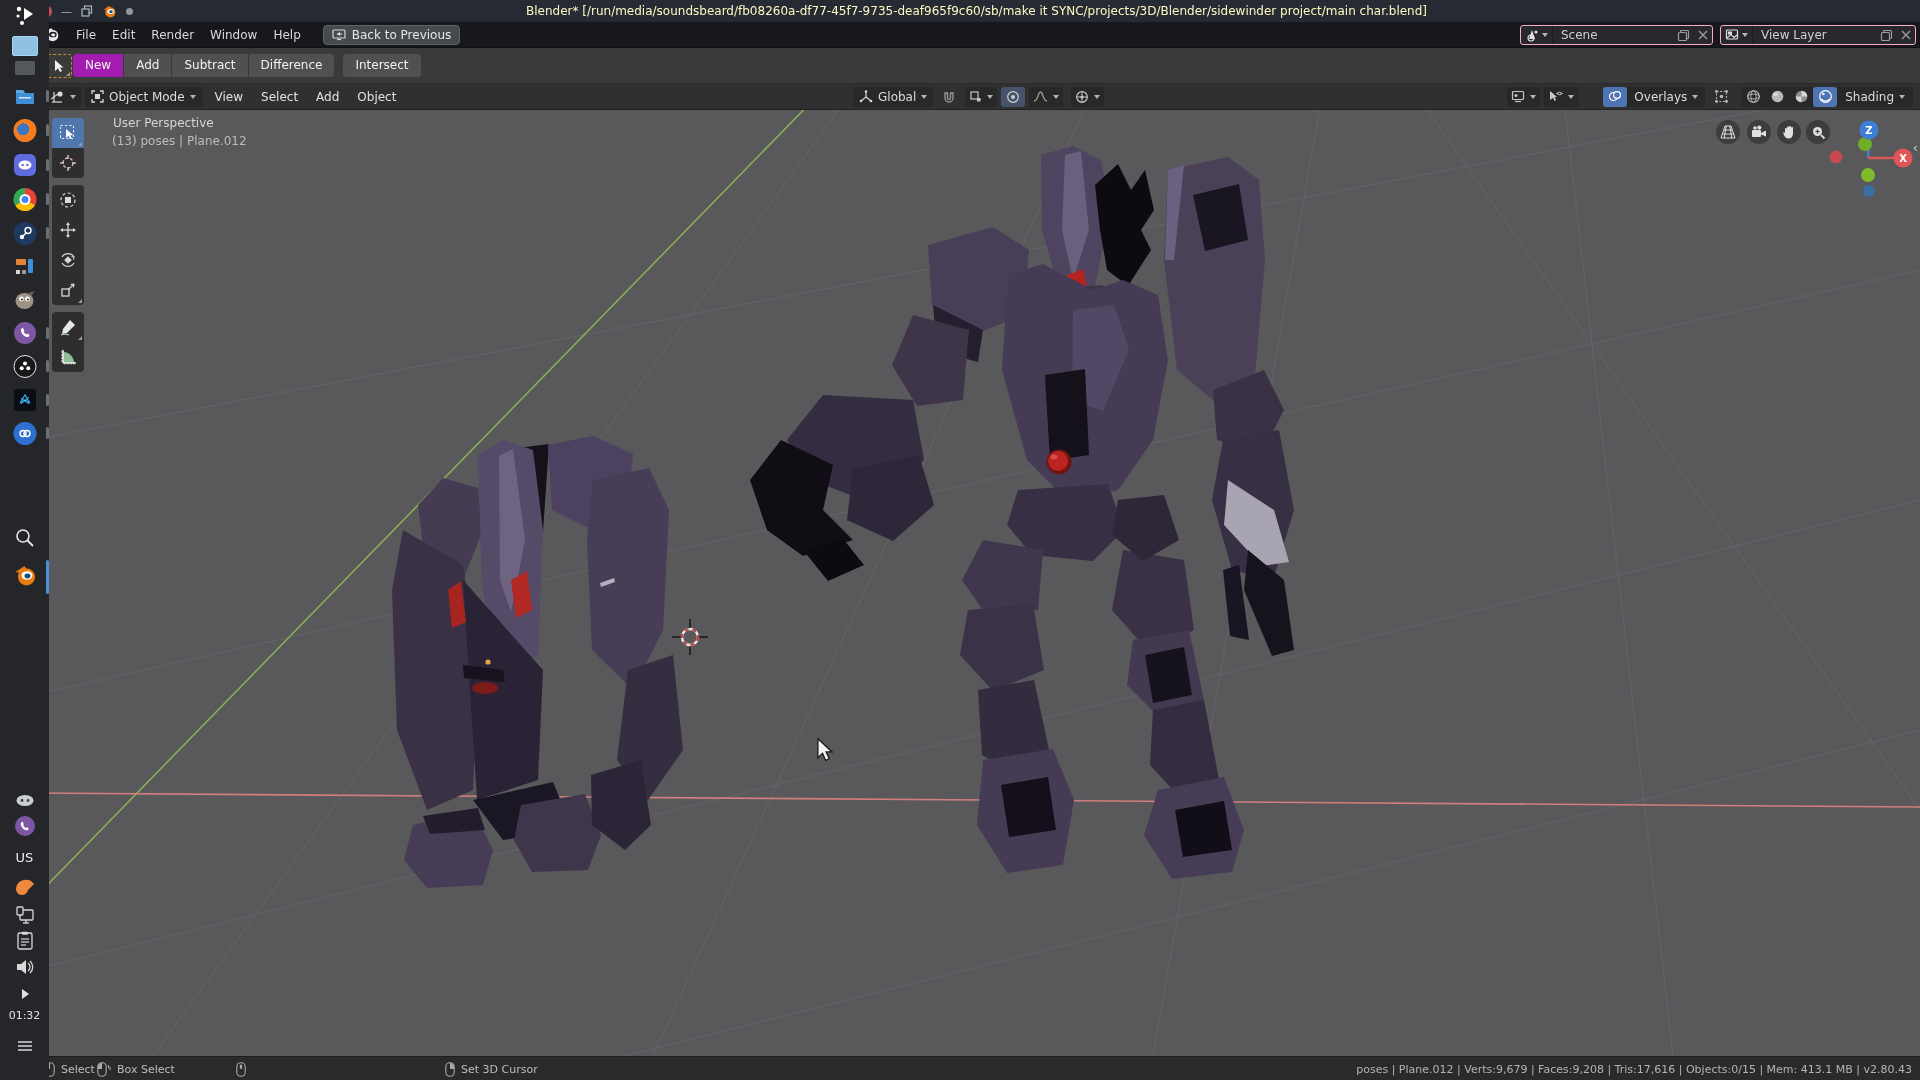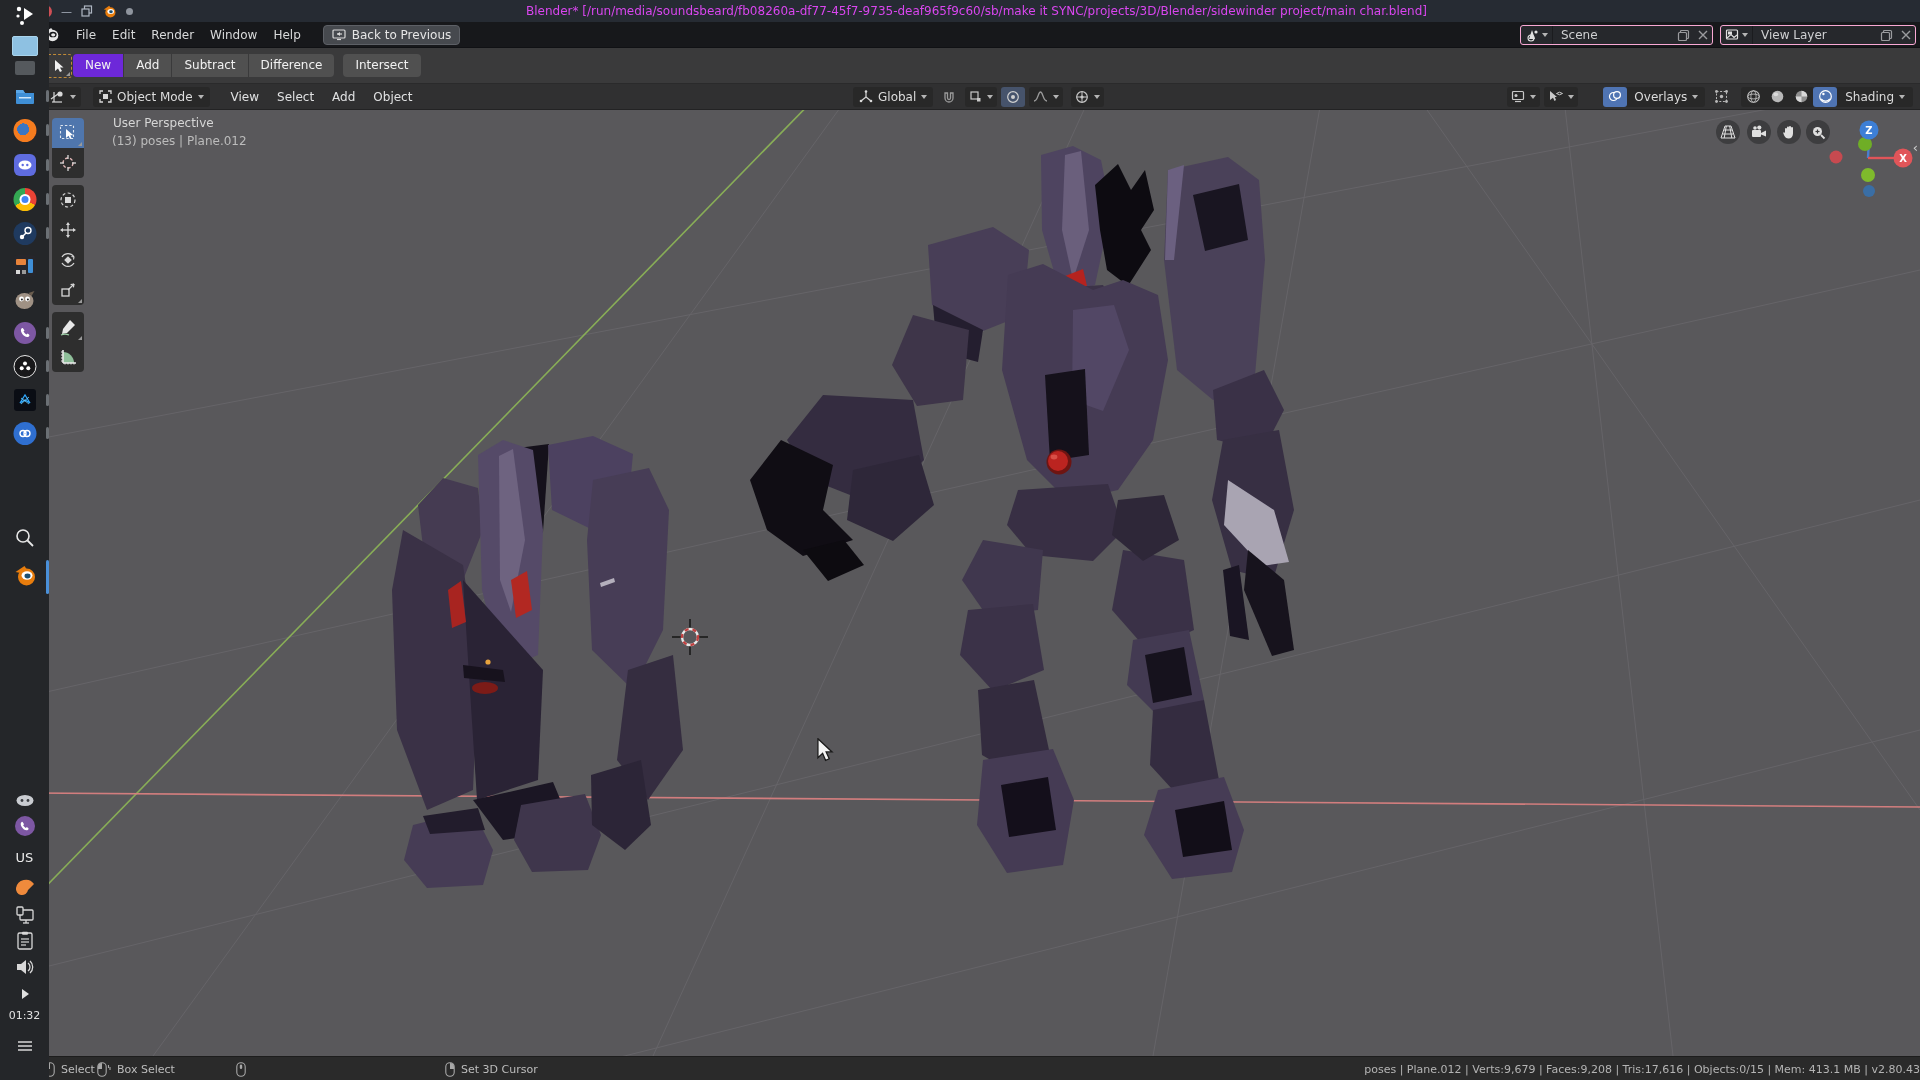--- a/index.html
+++ b/index.html
@@ -9,47 +9,47 @@
   .dock-item { position:absolute; left:50%; transform:translateX(-50%); }
   .run-bar { position:absolute; right:0px; width:3px; height:12px; border-radius:2px; background:#6b7075; }
   .run-bar.blue { background:#4a90d9; height:34px; }
   .main { position:absolute; left:33px; top:0; width:1887px; height:1080px; background:#303031; }
 
   
   .titlebar { position:relative; height:22px; background:#262b33; display:flex; align-items:center; }
   .win-controls { position:absolute; left:4px; top:0; height:22px; display:flex; align-items:center; gap:9px; padding-left:2px; }
   .btn-close { width:13px; height:13px; border-radius:50%; background:#cf4f55; color:#5a1216; font-size:10px; line-height:13px; text-align:center; font-weight:bold; }
   .tb-glyph { color:#aeb6c2; font-size:11px; }
-  .title-text { width:100%; text-align:center; color:#d946ef; font-size:12px; white-space:nowrap; }
+  .title-text { width:100%; text-align:center; color:#fef9c3; font-size:12px; white-space:nowrap; }
 
   
   .menubar { position:relative; height:26px; background:#17181b; display:flex; align-items:center; border-bottom:1px solid #101114; }
   .menu-item { color:#d8d9da; font-size:12px; padding:0 8px; height:20px; line-height:20px; border-radius:3px; }
   .back-btn { display:flex; align-items:center; gap:6px; background:#46494e; border:1px solid #5d6066; border-radius:4px; height:20px; padding:0 8px; margin-left:14px; color:#e6e6e6; font-size:12px; }
   .ds-group { position:absolute; top:3px; display:flex; align-items:center; height:20px; background:#26282c; border:1px solid #f9a8d4; border-radius:3px; color:#cfd0d2; font-size:12px; }
   .ds-icon-slot { display:flex; align-items:center; gap:2px; padding:0 4px; border-right:1px solid #1b1c1f; height:100%; }
   .ds-text { padding:0 8px; flex:1; }
   .ds-mini { color:#8f9093; padding:0 4px; display:flex; align-items:center; }
 
   
   .toolrow { position:relative; height:36px; background:#3a3a3b; display:flex; align-items:center; border-bottom:1px solid #2a2a2b; }
   .active-tool-chip { position:absolute; left:12px; width:27px; height:24px; border:1px dashed #c08a37; border-radius:3px; display:flex; align-items:center; justify-content:center; }
   .seg-group { position:absolute; left:40px; display:flex; gap:1px; }
   .seg-btn { height:23px; padding:0 12px; background:#505050; color:#f1f1f1; font-size:12px; line-height:23px; }
   .seg-btn.first { border-radius:4px 0 0 4px; }
   .seg-btn.last { border-radius:0 4px 4px 0; }
-  .seg-btn.active { background:#6d28d9; }
+  .seg-btn.active { background:#a21caf; }
   .seg-btn.lone { border-radius:4px; margin-left:8px; }
 
   
   .vheader { position:relative; height:26px; background:#303031; display:flex; align-items:center; border-bottom:1px solid #232324; }
   .chip { display:flex; align-items:center; gap:5px; background:#282828; border-radius:3px; height:20px; padding:0 6px; color:#dcdcdc; font-size:12px; }
   .flat-menu { color:#e0e1e2; font-size:12px; padding:0 9px; }
   .carr { width:0; height:0; border-left:3.5px solid transparent; border-right:3.5px solid transparent; border-top:4px solid #b5b5b5; }
-  .hl-left { display:flex; align-items:center; gap:12px; position:absolute; left:12px; }
+  .hl-left { display:flex; align-items:center; gap:4px; position:absolute; left:12px; }
   .hl-center { display:flex; align-items:center; gap:4px; position:absolute; left:820px; }
   .hl-right { display:flex; align-items:center; gap:4px; position:absolute; right:7px; }
   .icon-toggle { width:24px; height:20px; display:flex; align-items:center; justify-content:center; border-radius:3px; }
   .icon-toggle.on { background:#4f74b3; }
   .shade-group { display:flex; align-items:center; background:#282828; border-radius:3px; height:20px; }
   .shade-ball { width:24px; height:20px; display:flex; align-items:center; justify-content:center; border-radius:3px; }
   .shade-ball.on { background:#4f74b3; }
 
   
   .viewport { position:relative; height:946px; background:#59585b; overflow:hidden; }
@@ -58,21 +58,21 @@
   .vtoolbar { position:absolute; left:19px; top:8px; width:32px; display:flex; flex-direction:column; }
   .vtool { width:32px; height:30px; background:#2e2e2e; display:flex; align-items:center; justify-content:center; position:relative; }
   .vtool.top { border-radius:4px 4px 0 0; }
   .vtool.bot { border-radius:0 0 4px 4px; margin-bottom:7px; }
   .vtool.active { background:#4f76ad; }
   .vtool .sub { position:absolute; right:2px; bottom:2px; width:0; height:0; border-left:4px solid transparent; border-bottom:4px solid #9a9a9a; }
   .corner-btn { position:absolute; width:24px; height:24px; border-radius:50%; background:#3d3d3f; display:flex; align-items:center; justify-content:center; }
   .sidebar-arrow { position:absolute; right:2px; top:30px; color:#d0d0d0; font-size:13px; }
   .statusbar { position:relative; height:24px; background:#2a2a2a; border-top:1px solid #1d1d1d; color:#bdbdbd; font-size:11px; }
   .sb-item { position:absolute; top:0; height:24px; display:flex; align-items:center; gap:6px; }
-  .sb-stats { position:absolute; right:0; top:0; height:24px; display:flex; align-items:center; color:#b4b4b4; }
+  .sb-stats { position:absolute; right:8px; top:0; height:24px; display:flex; align-items:center; color:#b4b4b4; }
 </style>
 </head>
 <body>
 
 <div class="dock">
   <div class="dock-item" style="top:4px">
     <svg width="24" height="24" viewBox="0 0 24 24">
         <circle cx="6" cy="5" r="2.2" fill="#fff"></circle>
         <circle cx="5" cy="12" r="1.6" fill="#fff"></circle>
         <circle cx="9" cy="19" r="2" fill="#fff"></circle>

